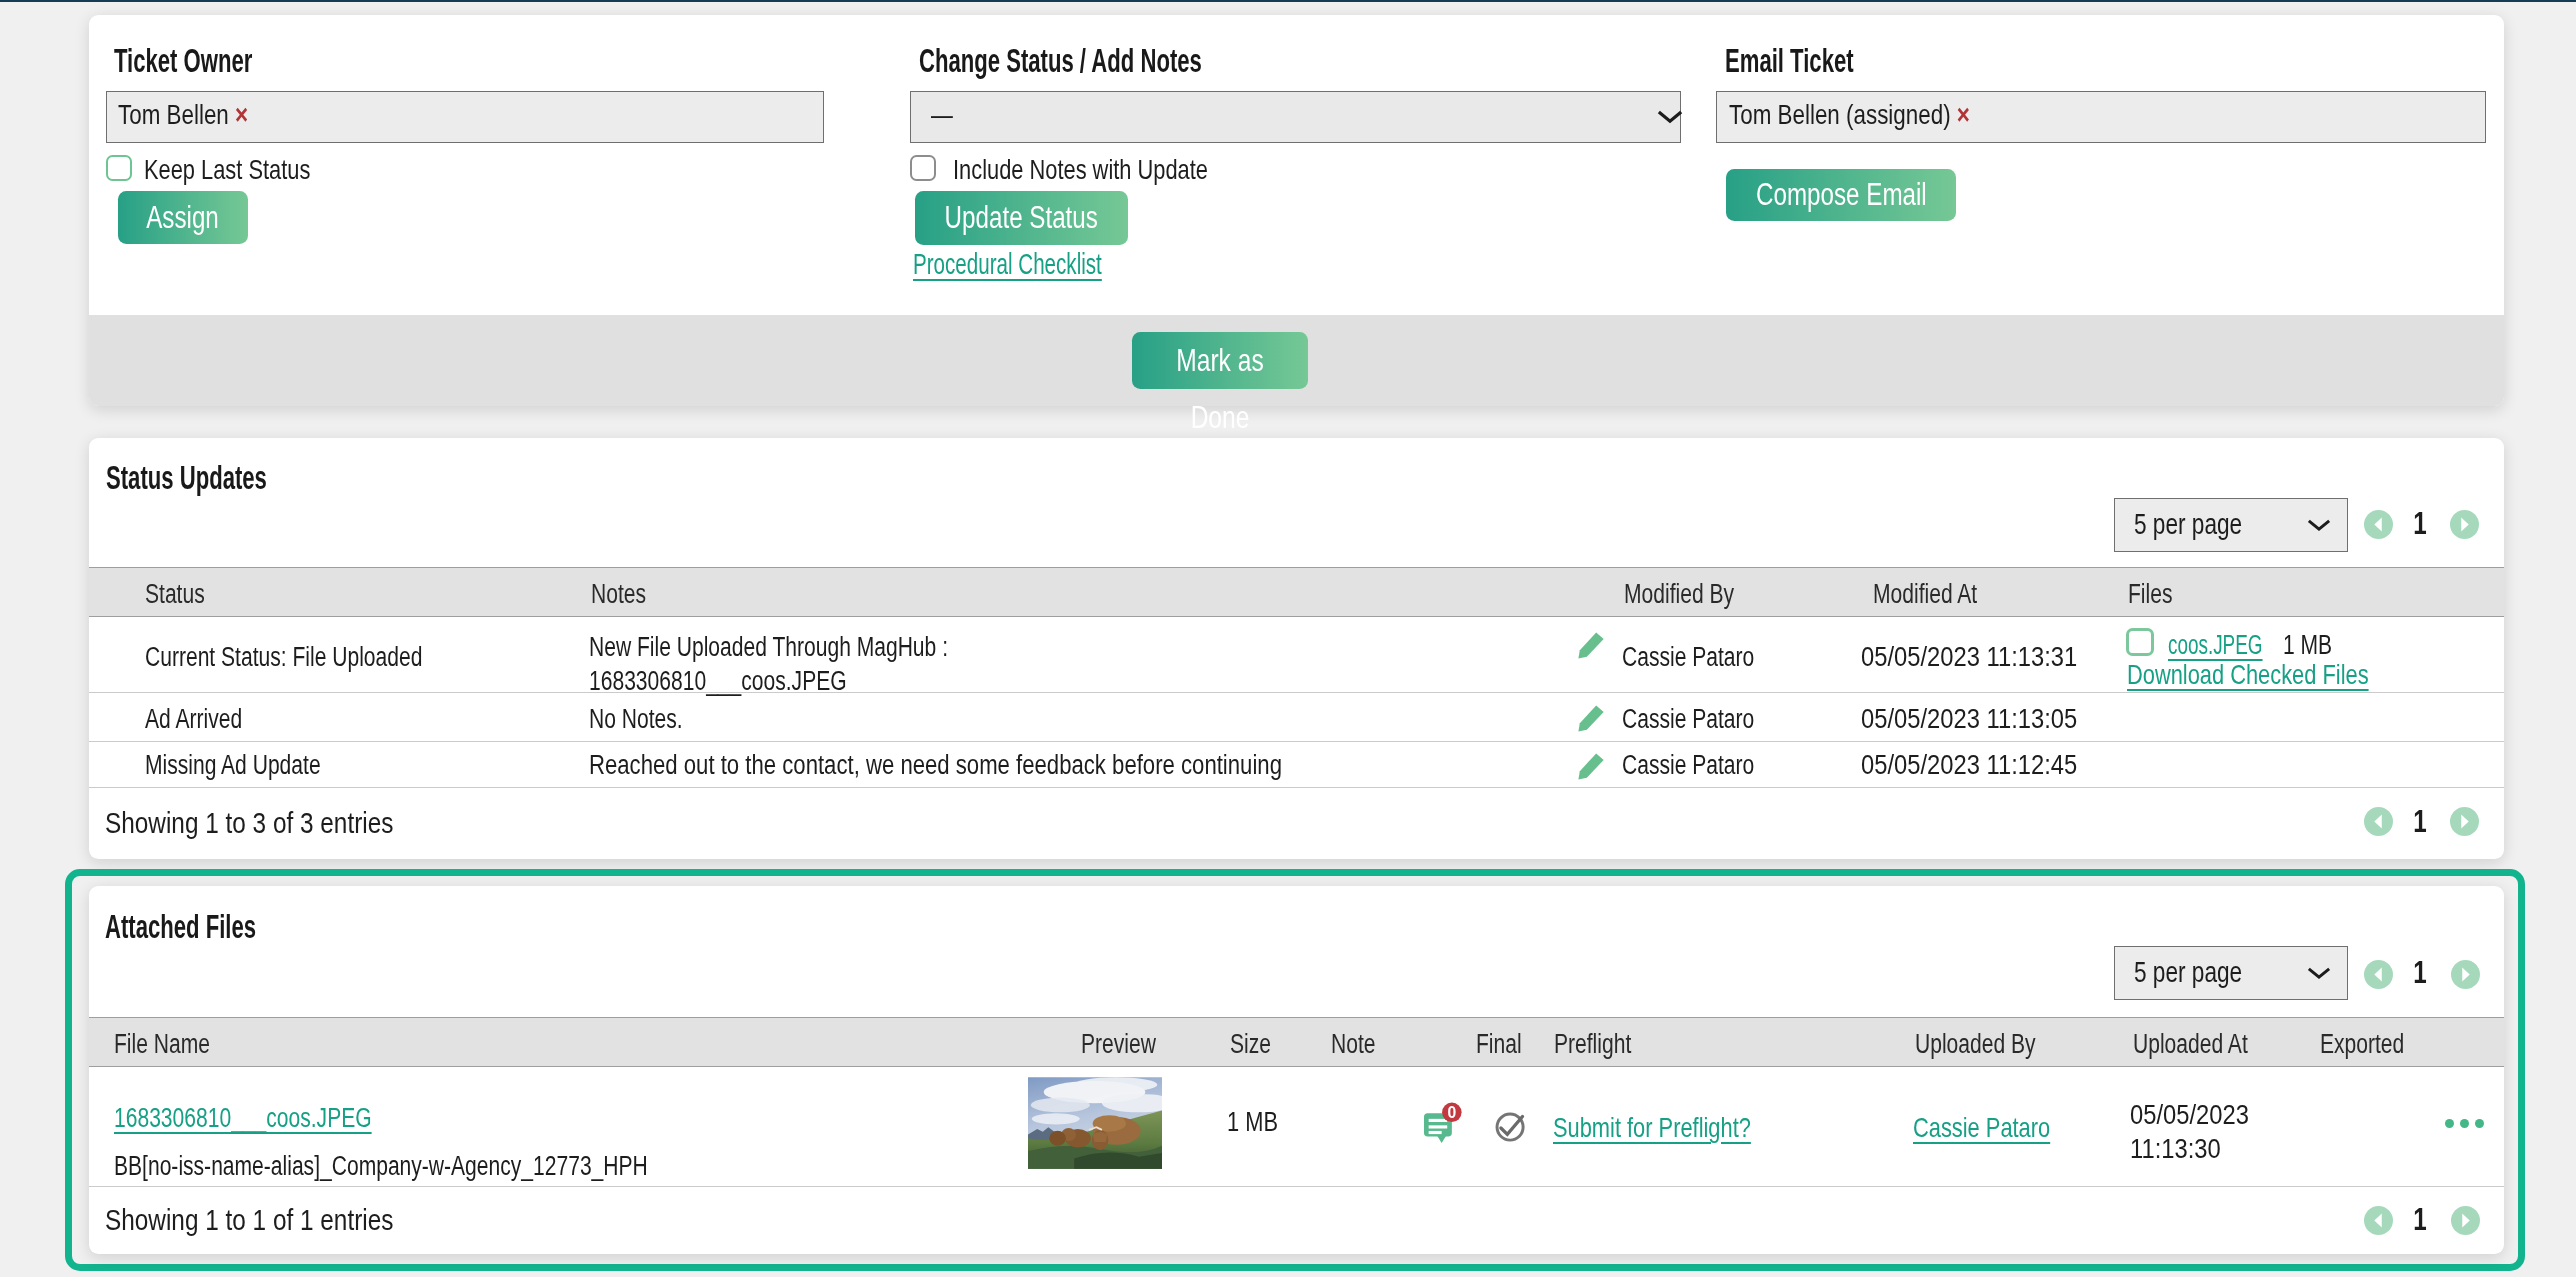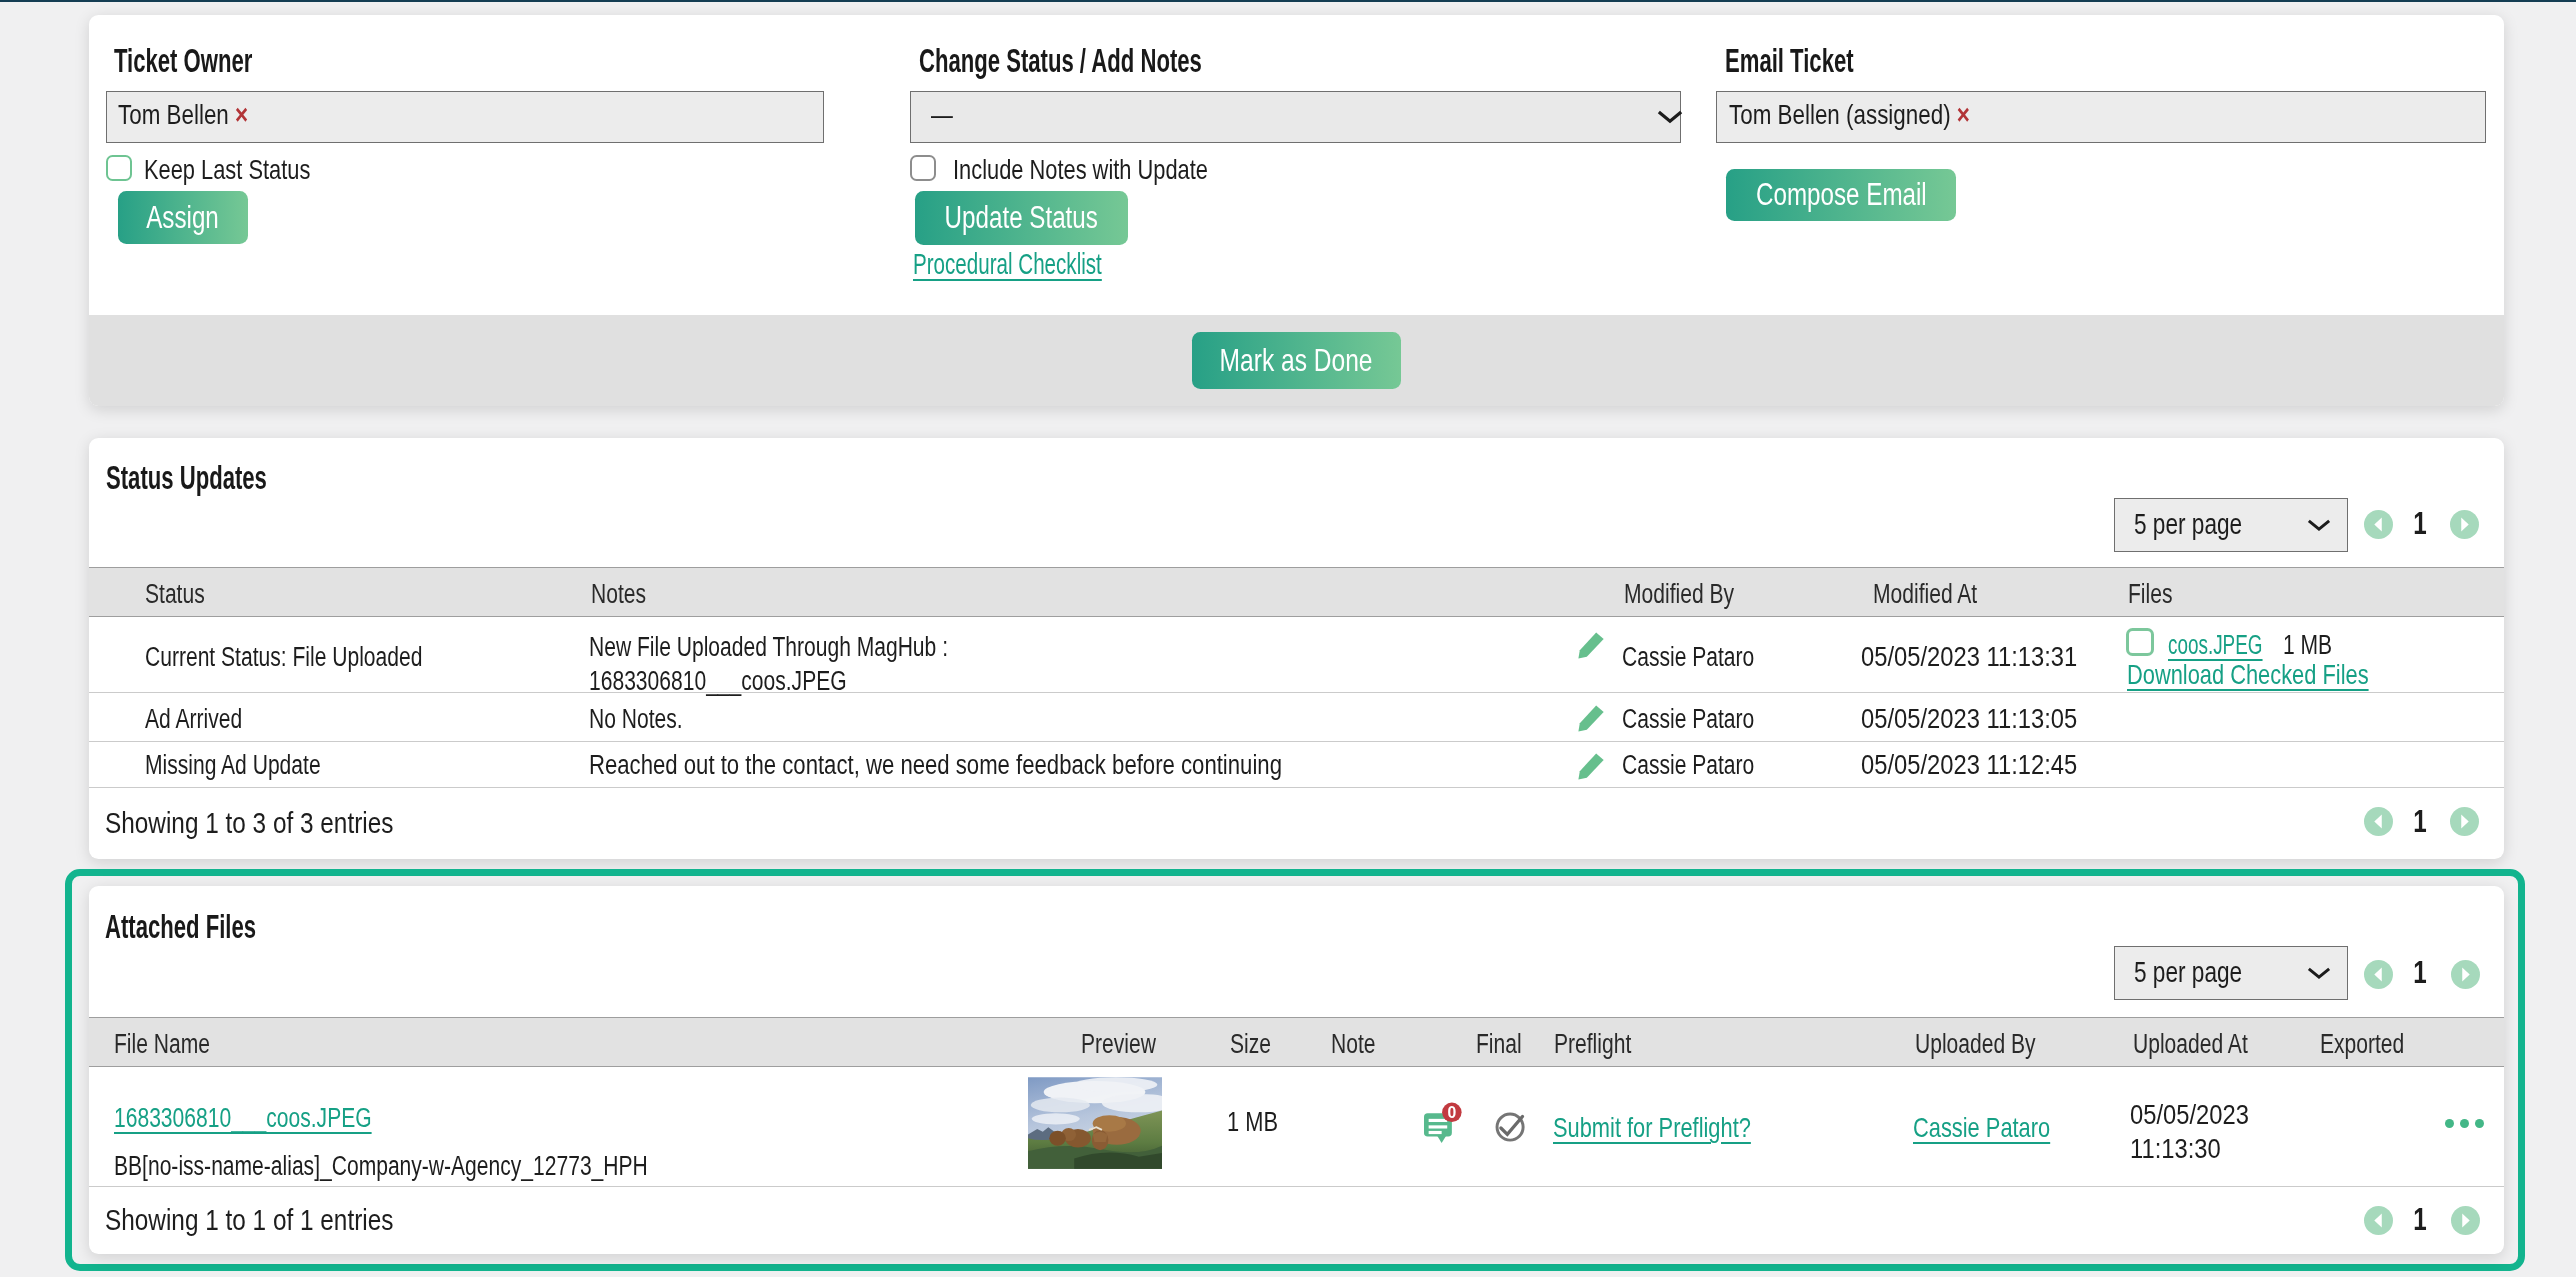--- a/index.html
+++ b/index.html
@@ -44,21 +44,21 @@
 <div class="t" style="left:144px;top:156px;font-size:28px;">Keep Last Status</div>
 <div class="cb" style="left:910px;top:155px;width:26px;height:26px;border:2.8px solid #8d8d8d;"></div>
 <div class="t" style="left:953px;top:156px;font-size:28px;">Include Notes with Update</div>
 
 <div class="btn" style="left:118px;top:191px;width:130px;height:53px;line-height:53px;"><span>Assign</span></div>
 <div class="btn" style="left:915px;top:191px;width:213px;height:54px;line-height:54px;"><span>Update Status</span></div>
 <div class="btn" style="left:1726px;top:169px;width:230px;height:52px;line-height:52px;"><span>Compose Email</span></div>
 <div class="t lnk" style="left:913px;top:250px;font-size:29px;transform:scaleX(.71);">Procedural Checklist</div>
 
 <div style="position:absolute;left:89px;top:315px;width:2415px;height:91px;background:#e0e0e0;border-radius:0 0 9.3px 9.3px;"></div>
-<div class="btn" style="left:1192px;top:332px;width:209px;height:57px;line-height:57px;text-decoration:underline;"><span style="font-size:31.5px;">Mark as Done</span></div>
+<div class="btn" style="left:1132px;top:332px;width:176px;height:57px;line-height:57px;text-decoration:underline;"><span style="font-size:31.5px;">Mark as Done</span></div>
 
 <div class="card" style="left:89px;top:438px;width:2415px;height:421px;"></div>
 <div class="h" style="left:106px;top:460px;">Status Updates</div>
 
 <div class="in" style="left:2114px;top:498px;width:234px;height:54px;"></div>
 <div class="t" style="left:2134px;top:510px;font-size:29px;">5 per page</div>
 <svg style="position:absolute;left:2307px;top:519px;" width="24" height="13" viewBox="0 0 26 14">
     <polyline points="2,2 13,11 24,2" fill="none" stroke="#1c1c1c" stroke-width="3.2"></polyline>
   </svg>
 <div class="circ" style="left:2364px;top:510px;"></div>

